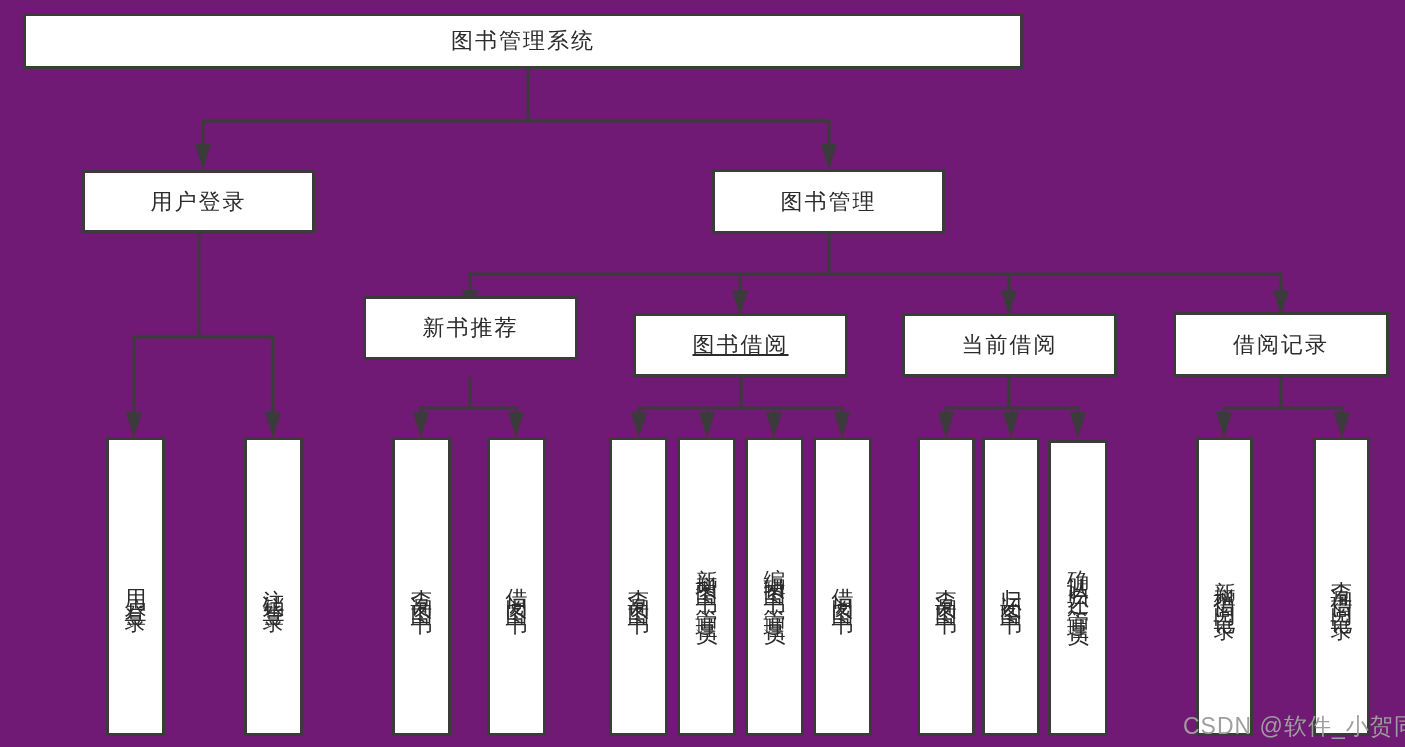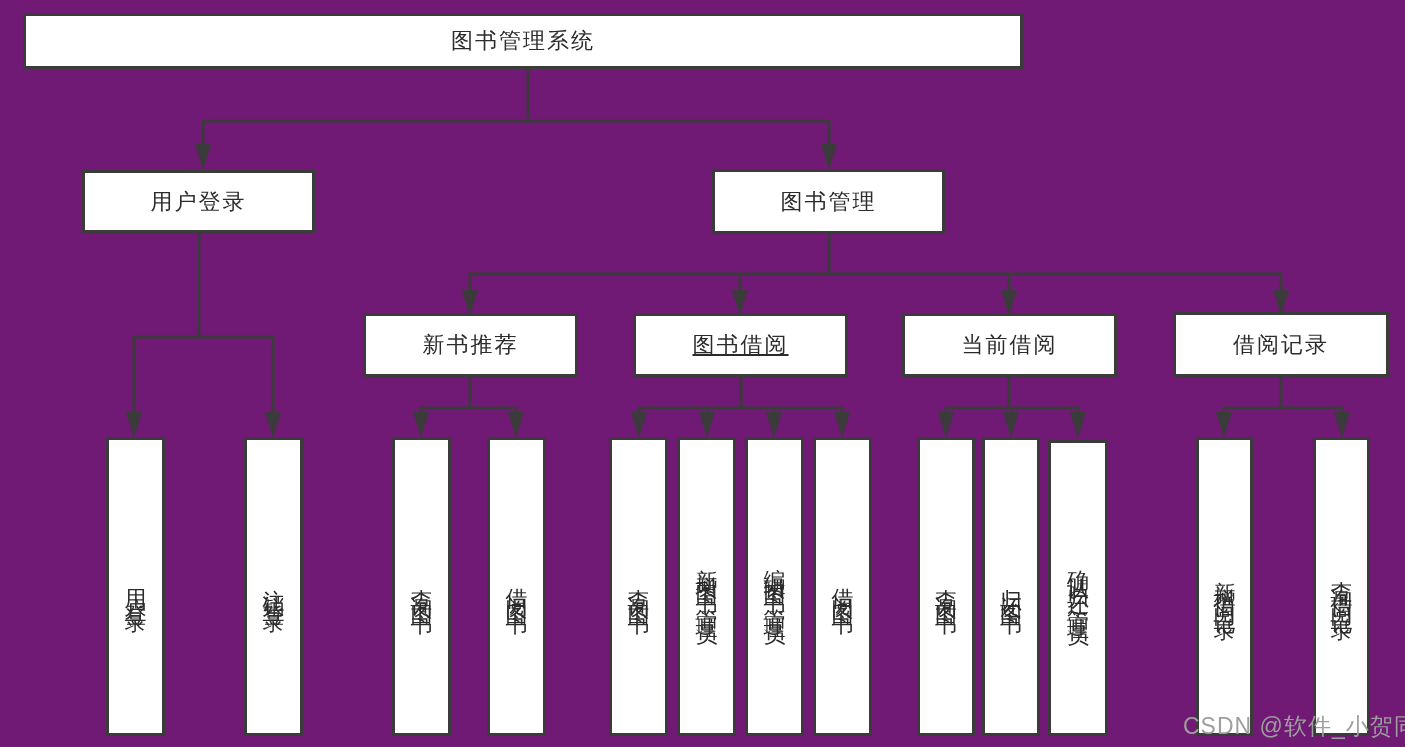--- a/index.html
+++ b/index.html
@@ -98,21 +98,21 @@
     <span>图书管理系统</span>
   </div>
 
   <div class="box hbox" style="left:82px; top:170px; width:233px; height:63px;">
     <span>用户登录</span>
   </div>
   <div class="box hbox" style="left:712px; top:169px; width:233px; height:65px;">
     <span>图书管理</span>
   </div>
 
-  <div class="box hbox" style="left:363px; top:313px; width:215px; height:64px;">
+  <div class="box hbox" style="left:363px; top:296px; width:215px; height:64px;">
     <span>新书推荐</span>
   </div>
   <div class="box hbox" style="left:633px; top:313px; width:215px; height:64px;text-decoration:underline;">
     <span>图书借阅</span>
   </div>
   <div class="box hbox" style="left:902px; top:313px; width:215px; height:64px;">
     <span>当前借阅</span>
   </div>
   <div class="box hbox" style="left:1173px; top:312px; width:216px; height:65px;">
     <span>借阅记录</span>

